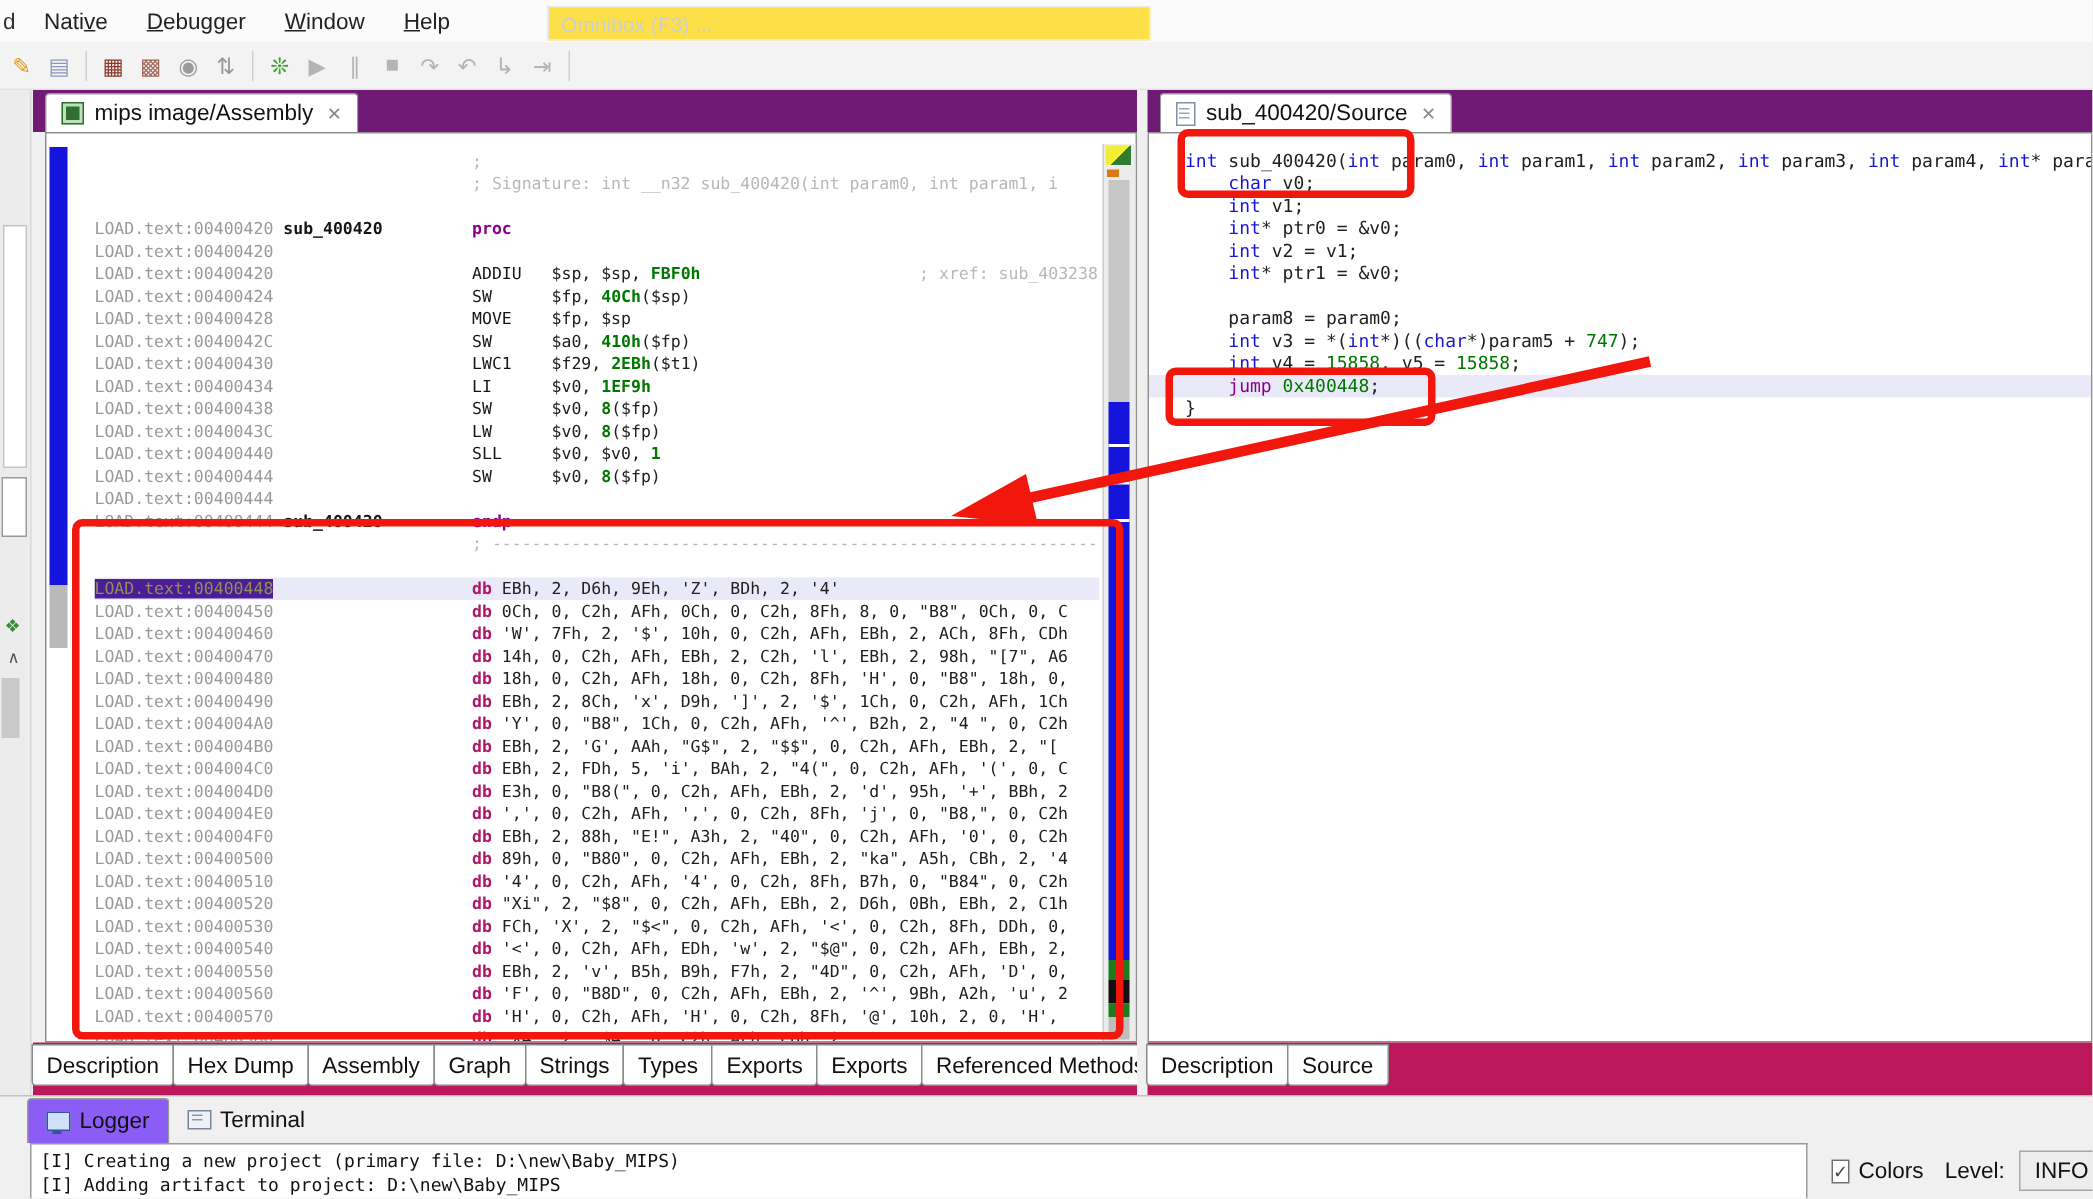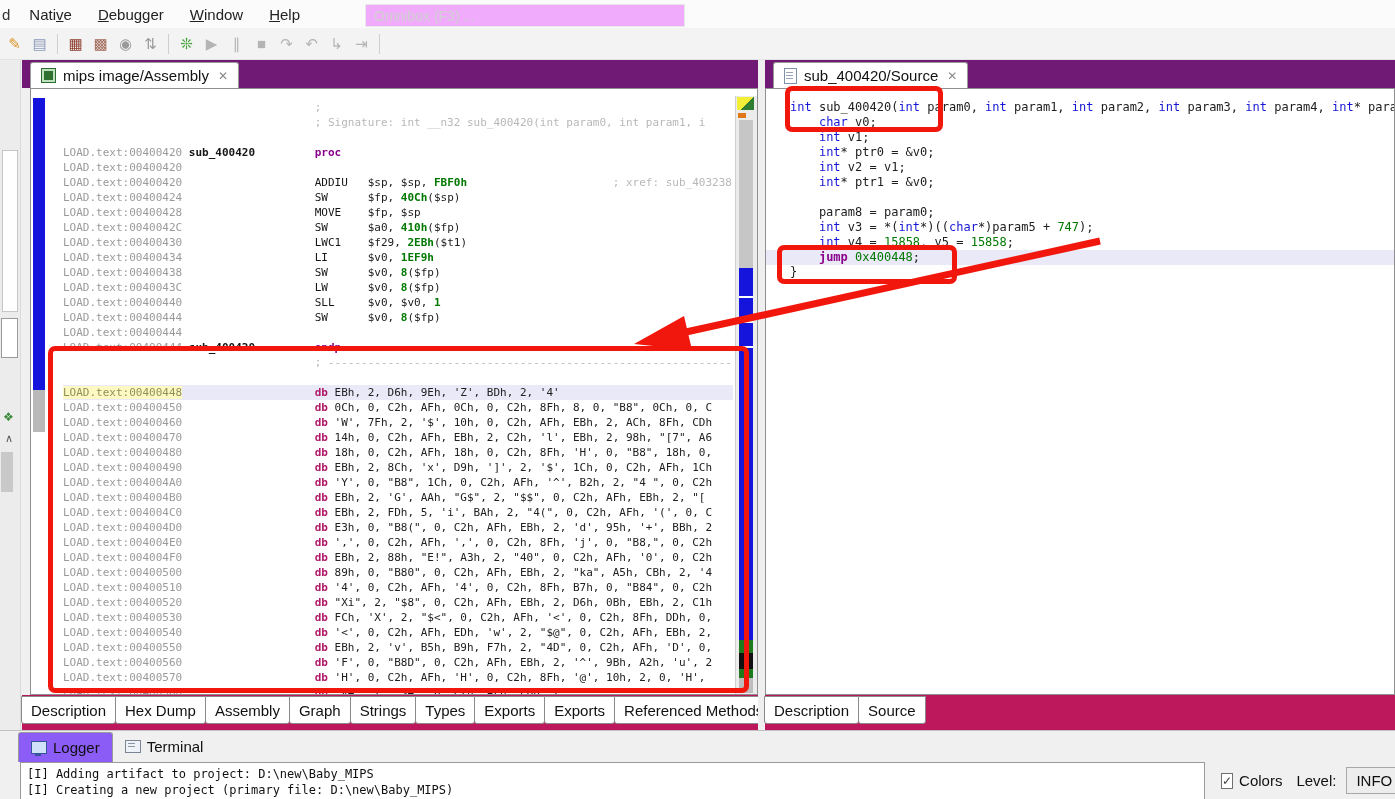--- a/index.html
+++ b/index.html
@@ -11,22 +11,22 @@
            display:flex;align-items:center;font-size:15px;color:#222}
   .menu-item{padding:0 13px;cursor:default;white-space:pre}
   .menu-item:first-child{padding:0 6px 0 2px;color:#333}
   .menu-item .mn{text-decoration:underline}
 
   
   #toolbar{position:absolute;left:0;top:28px;width:100%;height:32px;background:#f3f3f3;
            border-bottom:1px solid #e3e3e3;display:flex;align-items:center;padding-left:2px;box-sizing:border-box}
   .ticon{width:25px;height:24px;display:flex;align-items:center;justify-content:center;font-size:15px}
   .tsep{width:1px;height:20px;background:#cfcfcf;margin:0 5px}
-  #omnibox{position:absolute;left:365px;top:4px;width:320px;height:23px;border:1px solid #e8e8e8;
-           background:#f0abfc;font-size:14px;padding:0 8px;color:#444;box-sizing:border-box;outline:none;
+  #omnibox{position:absolute;left:365px;top:4px;width:402px;height:23px;border:1px solid #e8e8e8;
+           background:#fde047;font-size:14px;padding:0 8px;color:#444;box-sizing:border-box;outline:none;
            font-family:"Liberation Sans",sans-serif}
   #omnibox::placeholder{color:#cfcfcf}
 
   
   #left-rail{position:absolute;left:0;top:60px;width:20px;height:670px;background:#ececec;border-right:1px solid #dadada}
   #rail-white1{position:absolute;left:2px;top:90px;width:14px;height:160px;background:#fff;border:1px solid #c6c6c6}
   #rail-box{position:absolute;left:1px;top:258px;width:15px;height:38px;background:#fff;border:1px solid #9a9a9a}
   #rail-tree-icon{position:absolute;left:3px;top:350px;font-size:12px;color:#3a8a3a}
   #rail-chevron{position:absolute;left:5px;top:372px;font-size:11px;color:#555}
   #rail-thumb{position:absolute;left:1px;top:392px;width:12px;height:40px;background:#c9c9c9}
@@ -48,21 +48,21 @@
   
   #asm-content{position:absolute;left:30px;top:88px;width:728px;height:607px;background:#fff;
                border:1px solid #8f8f8f;box-sizing:border-box}
   #asm-bluebar{position:absolute;left:33px;top:98px;width:12px;height:292px;z-index:4}
   #asm-graybar{position:absolute;left:33px;top:390px;width:12px;height:42px;background:#b9b9b9;z-index:4}
   #asm-listing{position:absolute;left:63px;top:100px;width:670px;height:594px;overflow:hidden;
                font:11px/15px "DejaVu Sans Mono",monospace;white-space:pre;z-index:5}
   .cl{height:15px}
   .cl.sel{background:#e9e9f8}
   .sg-a{color:#9a9a9a}
-  .sg-ah{background:#fef9c3;color:#8f8f5a}
+  .sg-ah{background:#4c1d95;color:#8f8f5a}
   .sg-nm{font-weight:bold;color:#151515}
   .sg-pr{font-weight:bold;color:#8b008b}
   .sg-mn{font-weight:normal;color:#151515}
   .sg-i{font-weight:bold;color:#007800}
   .sg-cm{color:#b8b8b8}
   .sg-db{font-weight:bold;color:#b01868}
   .sg-t{color:#202020}
   #asm-scroll{position:absolute;left:735px;top:96px;width:21px;height:598px;background:#ececec;
               border-left:1px solid #cfcfcf;z-index:6}
   #mm-marker{position:absolute;left:1px;top:1px;width:17px;height:13px;
@@ -80,21 +80,21 @@
   #splitter{position:absolute;left:758px;top:60px;width:7px;height:670px;background:#efefef}
 
   
   #src-content{position:absolute;left:765px;top:88px;width:630px;height:607px;background:#fff;
                border:1px solid #8f8f8f;box-sizing:border-box}
   #src-code{position:absolute;left:766px;top:100px;width:628px;height:593px;overflow:hidden;
             font:12px/15px "DejaVu Sans Mono",monospace;white-space:pre;z-index:5}
   #src-code .cl{padding-left:24px}
   .sg-k{color:#1616d6}
   .sg-n{font-weight:normal;color:#007800}
-  .sg-j{font-weight:bold;color:#8b008b}
+  .sg-j{font-weight:normal;color:#8b008b}
 
   
   #bottom-sep{position:absolute;left:0;top:730px;width:100%;height:1px;background:#c2c2c2}
   #log-tabbar{position:absolute;left:18px;top:732px;height:30px;display:flex;z-index:2}
   .log-tab{height:29px;display:flex;align-items:center;gap:6px;padding:0 12px;font-size:15px;color:#111}
   .log-tab.active{background:#8b5cf6;border:1px solid #9a9a9a;border-bottom:none;border-radius:3px 3px 0 0}
   .logger-icon{width:14px;height:11px;border:1px solid #34549c;background:#cfe0f8;display:inline-block;position:relative}
   .logger-icon::after{content:"";position:absolute;left:3px;bottom:-3px;width:6px;height:2px;background:#34549c}
   .terminal-icon{width:14px;height:11px;border:1px solid #7a8694;background:#eef2f8;display:inline-block;position:relative}
   .terminal-icon::after{content:"";position:absolute;left:2px;top:2px;width:7px;height:1px;background:#8a96a4;box-shadow:0 3px 0 #8a96a4}
@@ -217,22 +217,22 @@
   <div class="log-tab active">
     <span class="logger-icon"></span>
     <span>Logger</span>
   </div>
   <div class="log-tab">
     <span class="terminal-icon"></span>
     <span>Terminal</span>
   </div>
 </div>
 <div id="log-area">
+    <div class="logline">[I] Creating a new project (primary file: D:\new\Baby_MIPS)</div>
     <div class="logline">[I] Adding artifact to project: D:\new\Baby_MIPS</div>
-    <div class="logline">[I] Creating a new project (primary file: D:\new\Baby_MIPS)</div>
     <div class="logline">[I] Auto analysis of artifact D:\new\Baby_MIPS has been queued</div>
   </div>
 <div id="log-controls">
   <span id="colors-checkbox">
     <span class="chk">✓</span>
   </span>
   <span id="colors-label">Colors</span>
   <span id="level-label">Level:</span>
   <span id="level-select">INFO</span>
 </div>

